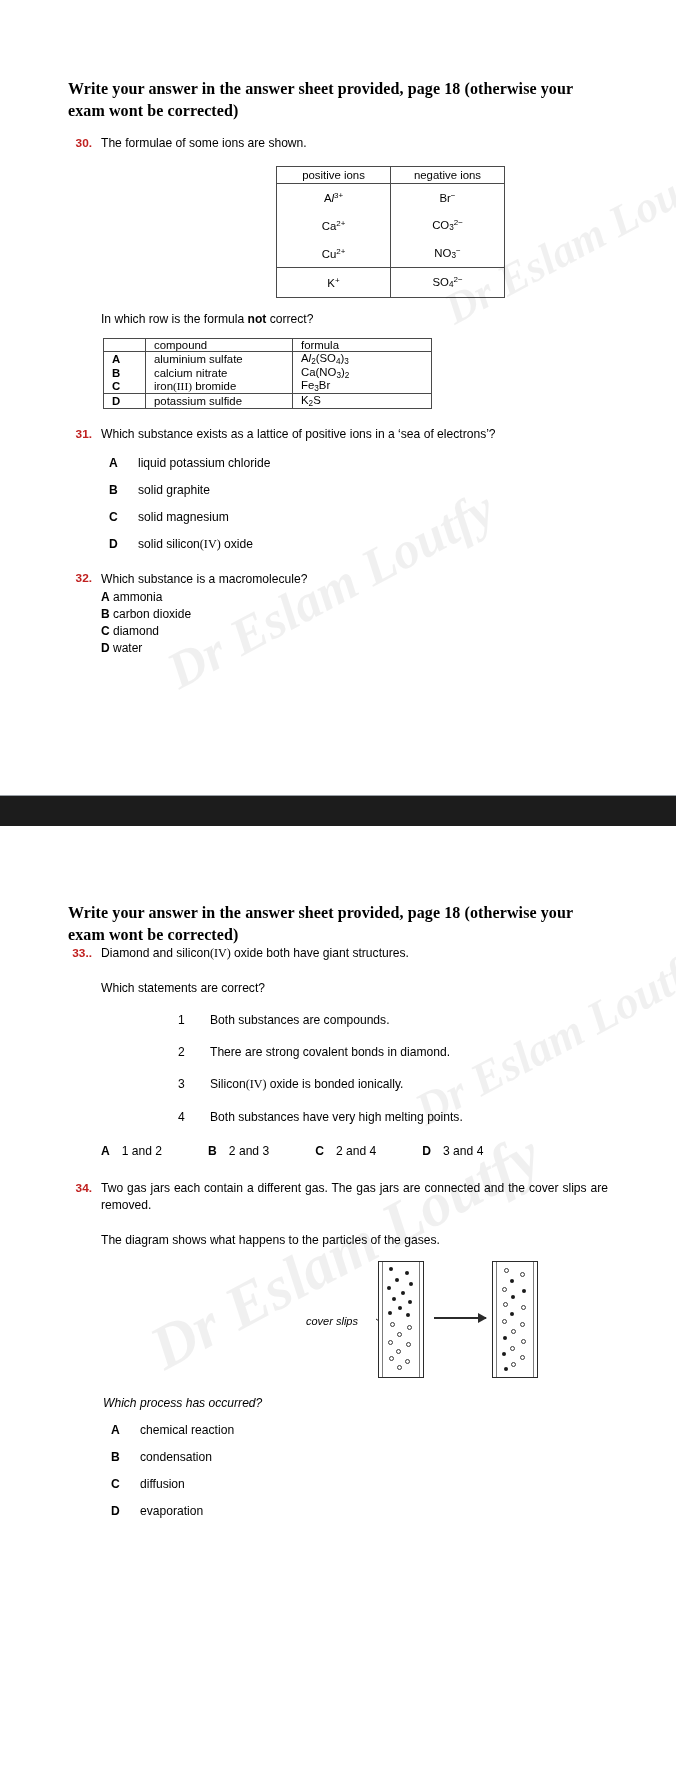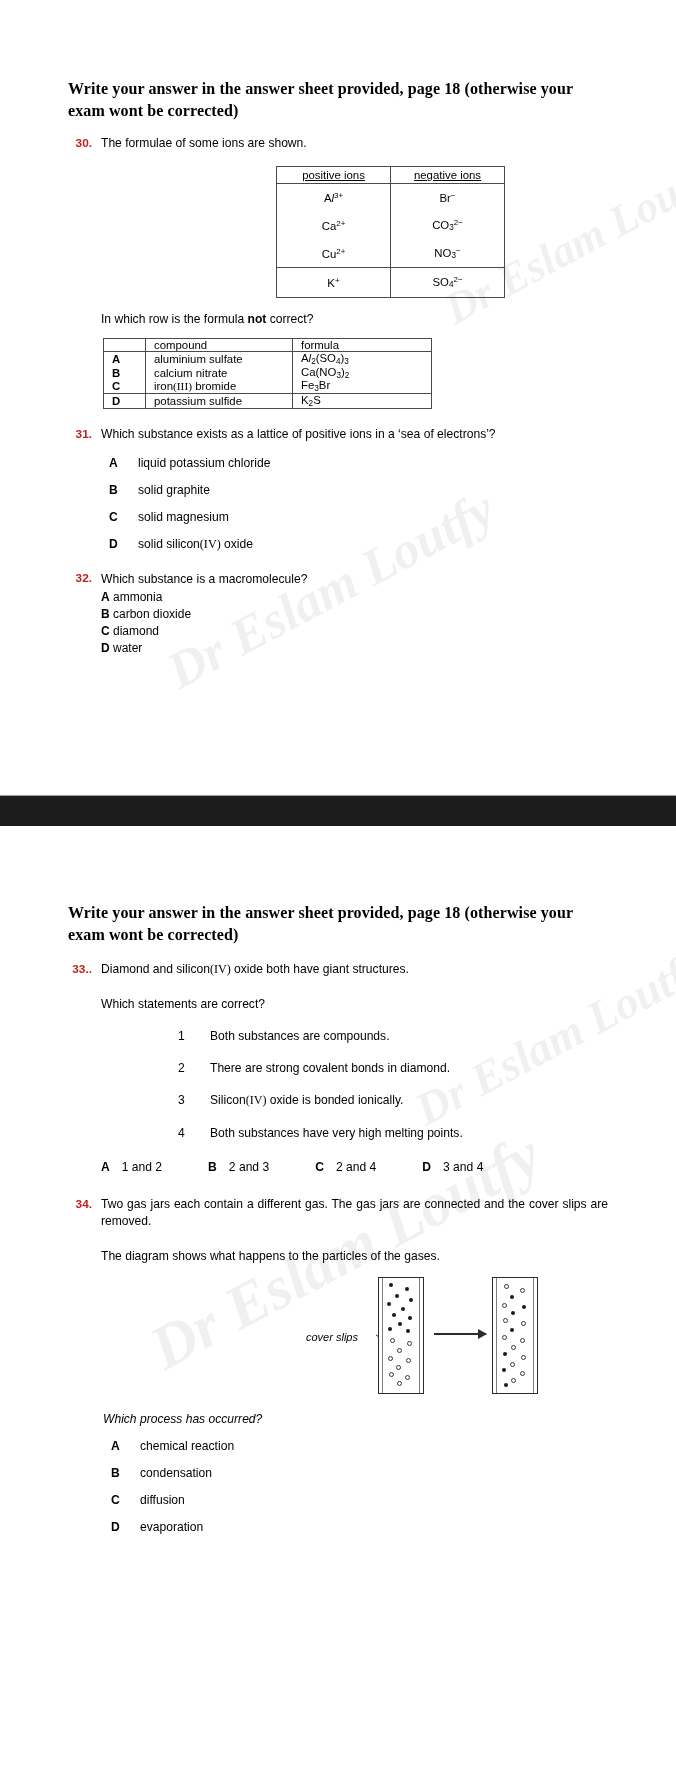--- a/index.html
+++ b/index.html
@@ -46,21 +46,21 @@
 
   
   .iontbl{
     border-collapse:collapse;margin:14px 0 0 auto;margin-right:103px;
     font-size:11.4px;
   }
   .iontbl td,.iontbl th{
     border:1px solid #4a4a4a;
     padding:7px 10px;text-align:center;font-weight:normal;
   }
-  .iontbl th{padding:2px 10px;text-decoration:underline;}
+  .iontbl th{padding:2px 10px;}
   .iontbl .noline td{border-top:none;border-bottom:none;}
   .iontbl td.c{width:93px;}
 
   
   .rowtbl{
     border-collapse:collapse;margin:12px 0 0 35px;font-size:11.4px;
   }
   .rowtbl td,.rowtbl th{
     border:1px solid #4a4a4a;padding:0 8px;text-align:left;font-weight:normal;
   }
@@ -234,21 +234,21 @@
 <div class="page page2">
 
   <div class="wm" style="left:400px;top:185px;font-size:46px;">Dr Eslam Loutfy</div>
   <div class="wm" style="left:130px;top:390px;font-size:62px;">Dr Eslam Loutfy</div>
 
   <div class="pad">
     <div style="height:76px"></div>
 
     <div class="instruction">Write your answer in the answer sheet provided, page 18 (otherwise your exam wont be corrected)</div>
 
-    <div class="q" style="margin-top:16px;">
+    <div class="q" style="margin-top:0;">
       <div class="qnum">33..</div>
       <div class="qtext">Diamond and silicon<span class="sm">(IV)</span> oxide both have giant structures.</div>
     </div>
 
     <div class="subtext" style="margin-top:19px;">Which statements are correct?</div>
 
     <div class="statements">
       <div class="st">
         <div class="sn">1</div>
         <div class="stx">Both substances are compounds.</div>

